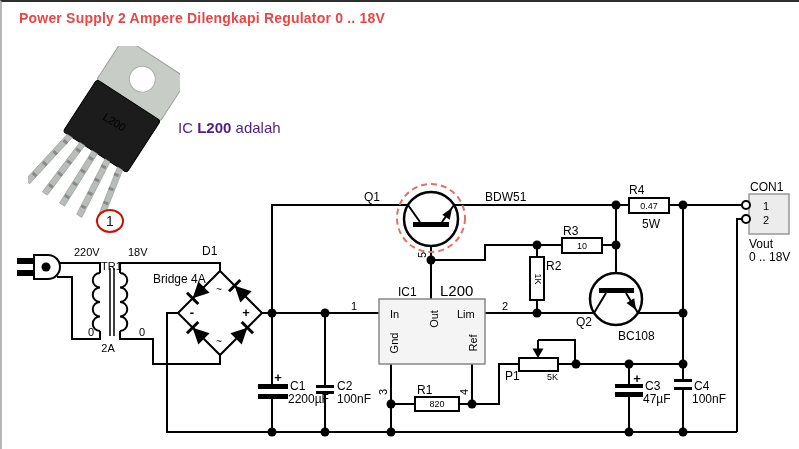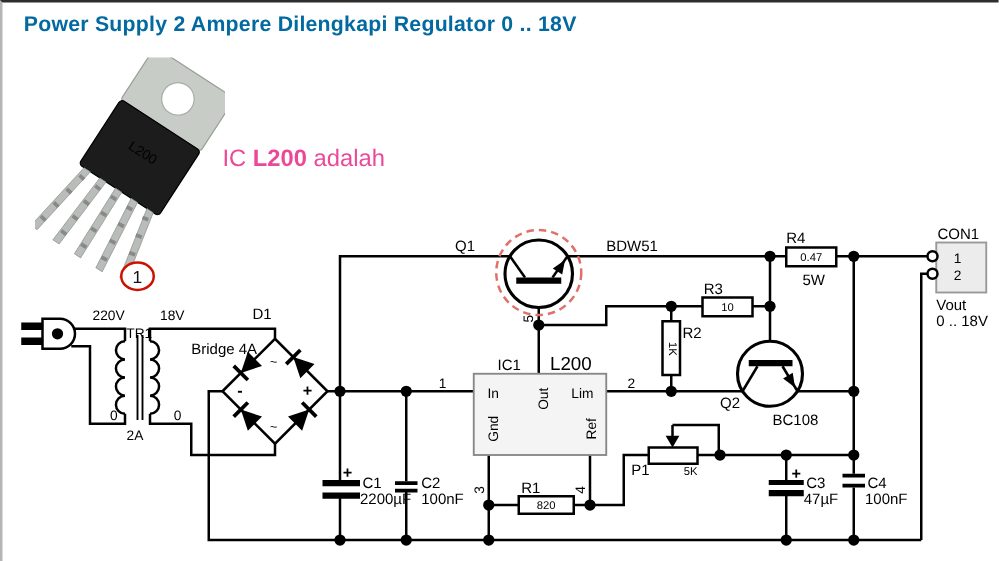--- a/index.html
+++ b/index.html
@@ -1,22 +1,22 @@
 <!DOCTYPE html>
 <html><head>
 <meta charset="utf-8">
 <style>
   html,body{margin:0;padding:0;background:#fff;}
   .slide{
     position:relative;width:799px;height:449px;background:#ffffff;
     font-family:"Liberation Sans",sans-serif;overflow:hidden;box-sizing:border-box;
     border-top:2px solid #2e2e2e;border-left:2px solid #b5b5b5;
   }
-  .title{position:absolute;left:17px;top:8px;font-size:17px;font-weight:bold;color:#0369a1;letter-spacing:.2px;text-align:right;}
-  .caption{position:absolute;left:176px;top:114px;font-size:19px;color:#ec4899;line-height:24px;}
+  .title{position:absolute;left:17px;top:8px;font-size:14px;font-weight:bold;color:#ef4444;letter-spacing:.2px;text-align:right;}
+  .caption{position:absolute;left:176px;top:114px;font-size:15px;color:#4c1d95;line-height:24px;}
   .caption b{font-weight:bold;}
   .badge{
     position:absolute;left:94px;top:207px;width:28px;height:24px;border:2.5px solid #cc1100;
     border-radius:50%;display:flex;align-items:center;justify-content:center;
     font-size:14px;color:#111;background:#fff;box-sizing:border-box;
   }
   .photo{position:absolute;left:26px;top:44px;width:152px;height:176px;}
   .pagenum{position:absolute;left:770px;top:429px;font-size:14px;color:#9a9a9a;margin-top:16px;}
   .schem{position:absolute;left:0;top:0;width:799px;height:449px;}
   svg text{font-family:"Liberation Sans",sans-serif;fill:#000;}

